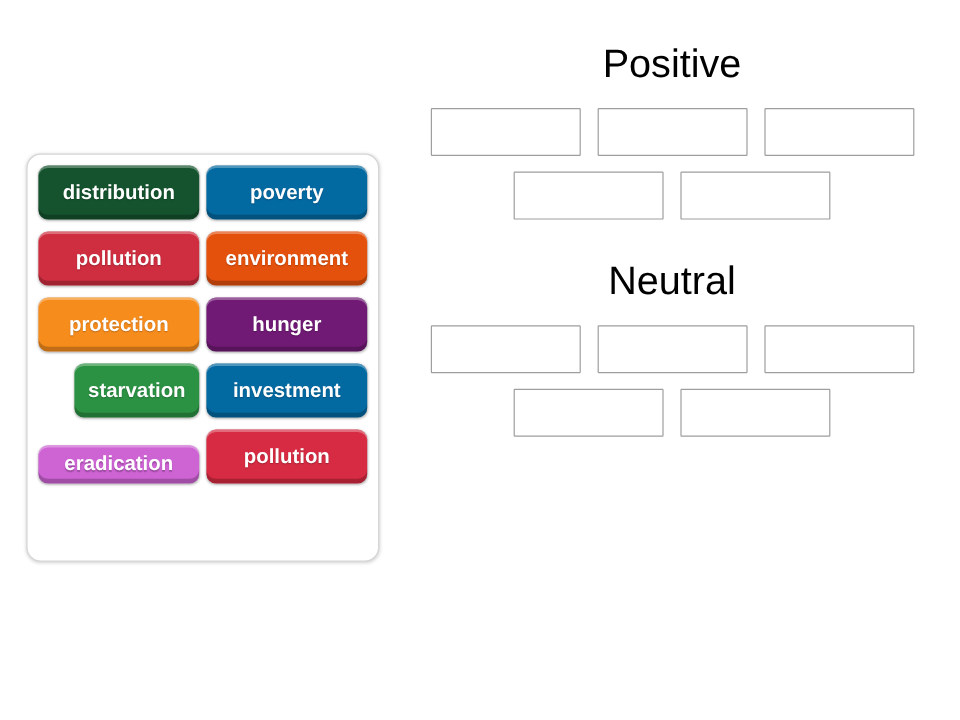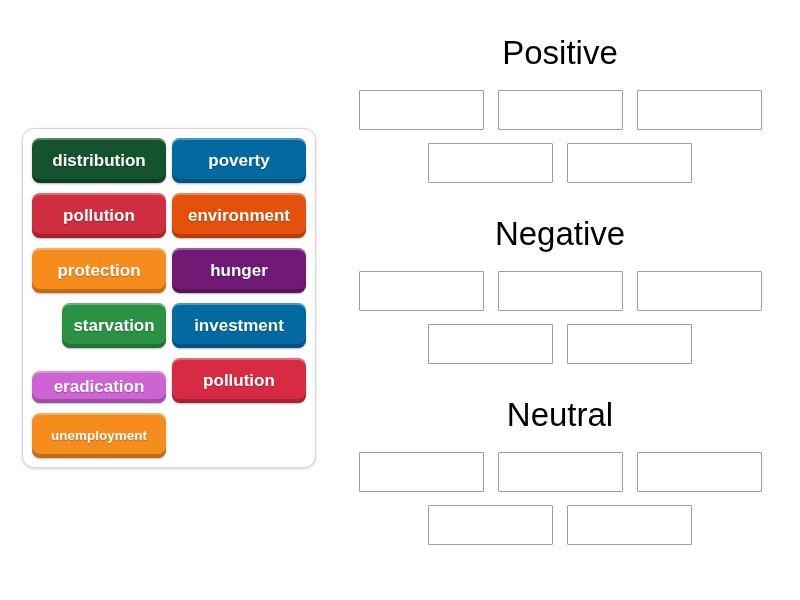--- a/index.html
+++ b/index.html
@@ -51,50 +51,37 @@
     <div class="tile" style="background-color: #14532d;">distribution</div>
     <div class="tile" style="background-color: #0369a1;">poverty</div>
     <div class="tile" style="background-color: rgb(206, 46, 63);">pollution</div>
     <div class="tile" style="background-color: rgb(228, 81, 13);">environment</div>
     <div class="tile" style="background-color: rgb(246, 140, 28);">protection</div>
     <div class="tile" style="background-color: #701a75;">hunger</div>
     <div class="tile" style="background-color: rgb(43, 145, 67); margin-left: 30px;">starvation</div>
     <div class="tile" style="background-color: #0369a1;">investment</div>
     <div class="tile" style="background-color: rgb(206, 99, 212); margin-top: 13px;">eradication</div>
     <div class="tile" style="background-color: rgb(214, 43, 66);">pollution</div>
-    <div class="tile small" style="background-color: rgb(246, 140, 28);">unemployment</div>
   </div>
 
   <div class="groups">
 
     <section class="group">
       <h2 class="group-title">Positive</h2>
       <div class="slot-row">
         <div class="slot"></div>
         <div class="slot"></div>
         <div class="slot"></div>
       </div>
       <div class="slot-row">
         <div class="slot"></div>
         <div class="slot"></div>
       </div>
     </section>
 
-    <section class="group">
-      <h2 class="group-title">Negative</h2>
-      <div class="slot-row">
-        <div class="slot"></div>
-        <div class="slot"></div>
-        <div class="slot"></div>
-      </div>
-      <div class="slot-row">
-        <div class="slot"></div>
-        <div class="slot"></div>
-      </div>
-    </section>
 
     <section class="group">
       <h2 class="group-title">Neutral</h2>
       <div class="slot-row">
         <div class="slot"></div>
         <div class="slot"></div>
         <div class="slot"></div>
       </div>
       <div class="slot-row">
         <div class="slot"></div>

